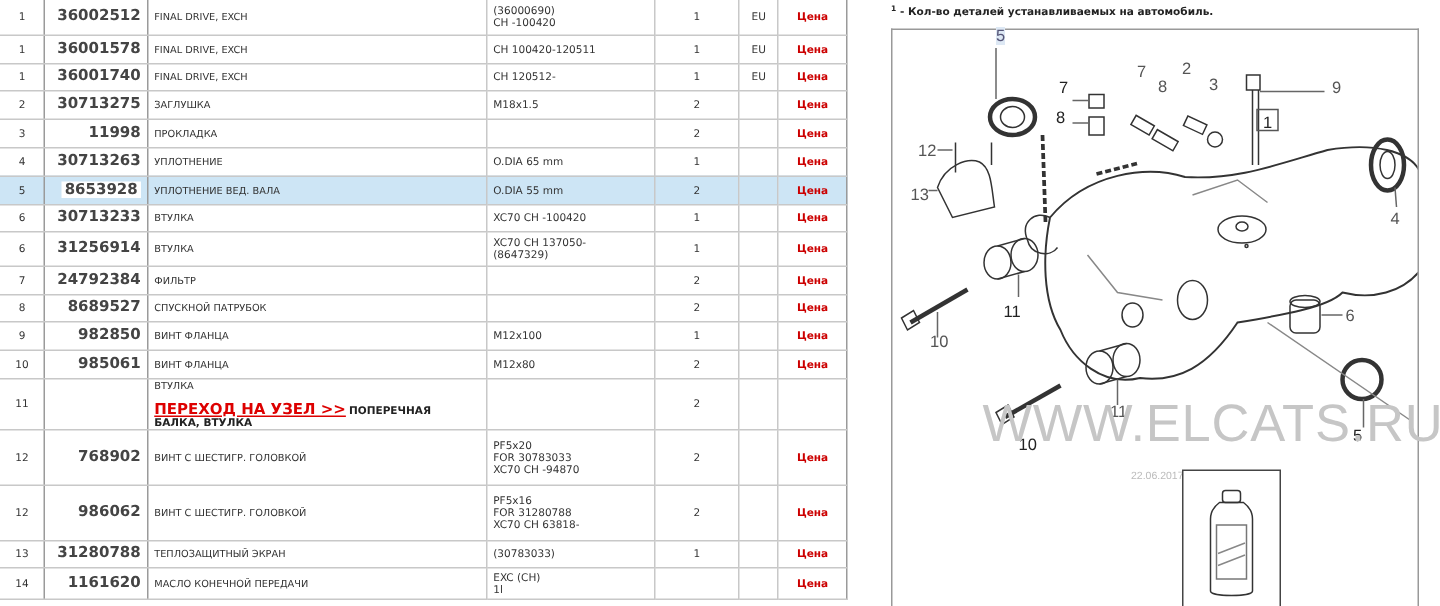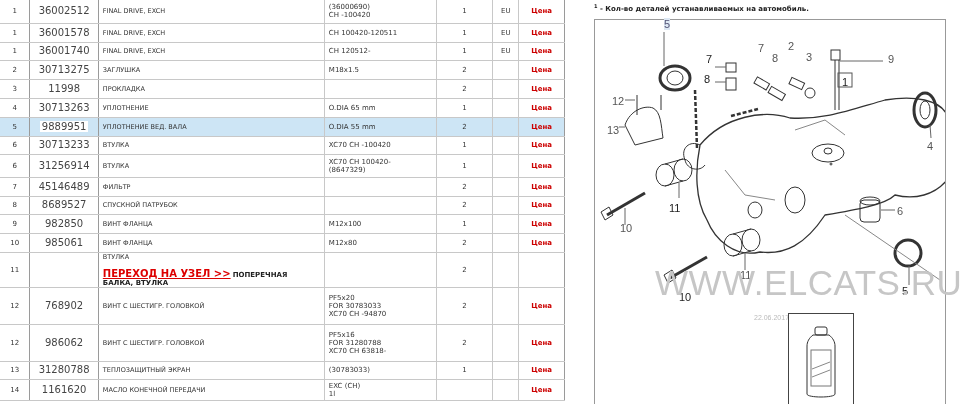--- a/index.html
+++ b/index.html
@@ -3,21 +3,21 @@
 <meta charset="utf-8">
 <style>
   html, body { margin:0; padding:0; background:#fff; }
   body { width:960px; height:404px; position:relative; overflow:hidden;
          font-family:"DejaVu Sans", sans-serif; color:#333; }
   table.parts { position:absolute; left:0; top:0; border-collapse:collapse;
                 width:565px; table-layout:fixed; font-size:7px; }
   table.parts td { border-bottom:1px solid #c8c8c8; border-right:1px solid #c8c8c8;
                    padding:0 4px; vertical-align:middle; line-height:8px; }
   table.parts td.c-pos { width:19px; text-align:center; border-right:1px solid #9a9a9a; font-size:7px; }
-  table.parts td.c-num { width:54px; text-align:center; font-size:10px; color:#444; border-right:1px solid #9a9a9a; }
+  table.parts td.c-num { width:54px; text-align:right; font-size:10px; color:#444; border-right:1px solid #9a9a9a;font-weight:bold; }
   table.parts td.c-name { width:95px; font-size:6.5px; text-transform:uppercase; }
   table.parts td.c-note { width:94px; font-size:7px; white-space:pre-line; }
   table.parts td.c-qty { width:43px; text-align:center; }
   table.parts td.c-reg { width:15px; text-align:center; }
   table.parts td.c-price { width:33px; text-align:center; border-right:1px solid #9a9a9a; }
   .price-link { color:#c00; font-weight:bold; font-size:7px; cursor:pointer; }
   tr.selected td { background:#cde5f5; }
   tr.selected td.c-num span { background:#fff; padding:0 2px; }
   .goto-link { color:#d00; font-weight:bold; text-decoration:underline; cursor:pointer; font-size:10px; }
   .goto-target { color:#222; font-weight:bold; cursor:pointer; font-size:7px; }
@@ -102,21 +102,21 @@
         <td class="c-name" style="width: 199px;">
           <div>УПЛОТНЕНИЕ</div>
         </td>
         <td class="c-note">O.DIA 65 mm</td>
         <td class="c-qty">1</td>
         <td class="c-reg"></td>
         <td class="c-price"><span class="price-link">Цена</span></td>
       </tr>
       <tr class="selected" style="height: 19px;">
         <td class="c-pos">5</td>
-        <td class="c-num"><span>9889951</span></td>
+        <td class="c-num"><span>8653928</span></td>
         <td class="c-name" style="width: 199px;">
           <div>УПЛОТНЕНИЕ ВЕД. ВАЛА</div>
         </td>
         <td class="c-note">O.DIA 55 mm</td>
         <td class="c-qty">2</td>
         <td class="c-reg"></td>
         <td class="c-price"><span class="price-link">Цена</span></td>
       </tr>
       <tr style="height: 18px;">
         <td class="c-pos">6</td>
@@ -128,29 +128,29 @@
         <td class="c-qty">1</td>
         <td class="c-reg"></td>
         <td class="c-price"><span class="price-link">Цена</span></td>
       </tr>
       <tr style="height: 23px;">
         <td class="c-pos">6</td>
         <td class="c-num"><span>31256914</span></td>
         <td class="c-name" style="width: 199px;">
           <div>ВТУЛКА</div>
         </td>
-        <td class="c-note">XC70 CH 100420-
+        <td class="c-note">XC70 CH 137050-
 (8647329)</td>
         <td class="c-qty">1</td>
         <td class="c-reg"></td>
         <td class="c-price"><span class="price-link">Цена</span></td>
       </tr>
       <tr style="height: 19px;">
         <td class="c-pos">7</td>
-        <td class="c-num"><span>45146489</span></td>
+        <td class="c-num"><span>24792384</span></td>
         <td class="c-name" style="width: 199px;">
           <div>ФИЛЬТР</div>
         </td>
         <td class="c-note"></td>
         <td class="c-qty">2</td>
         <td class="c-reg"></td>
         <td class="c-price"><span class="price-link">Цена</span></td>
       </tr>
       <tr style="height: 18px;">
         <td class="c-pos">8</td>

